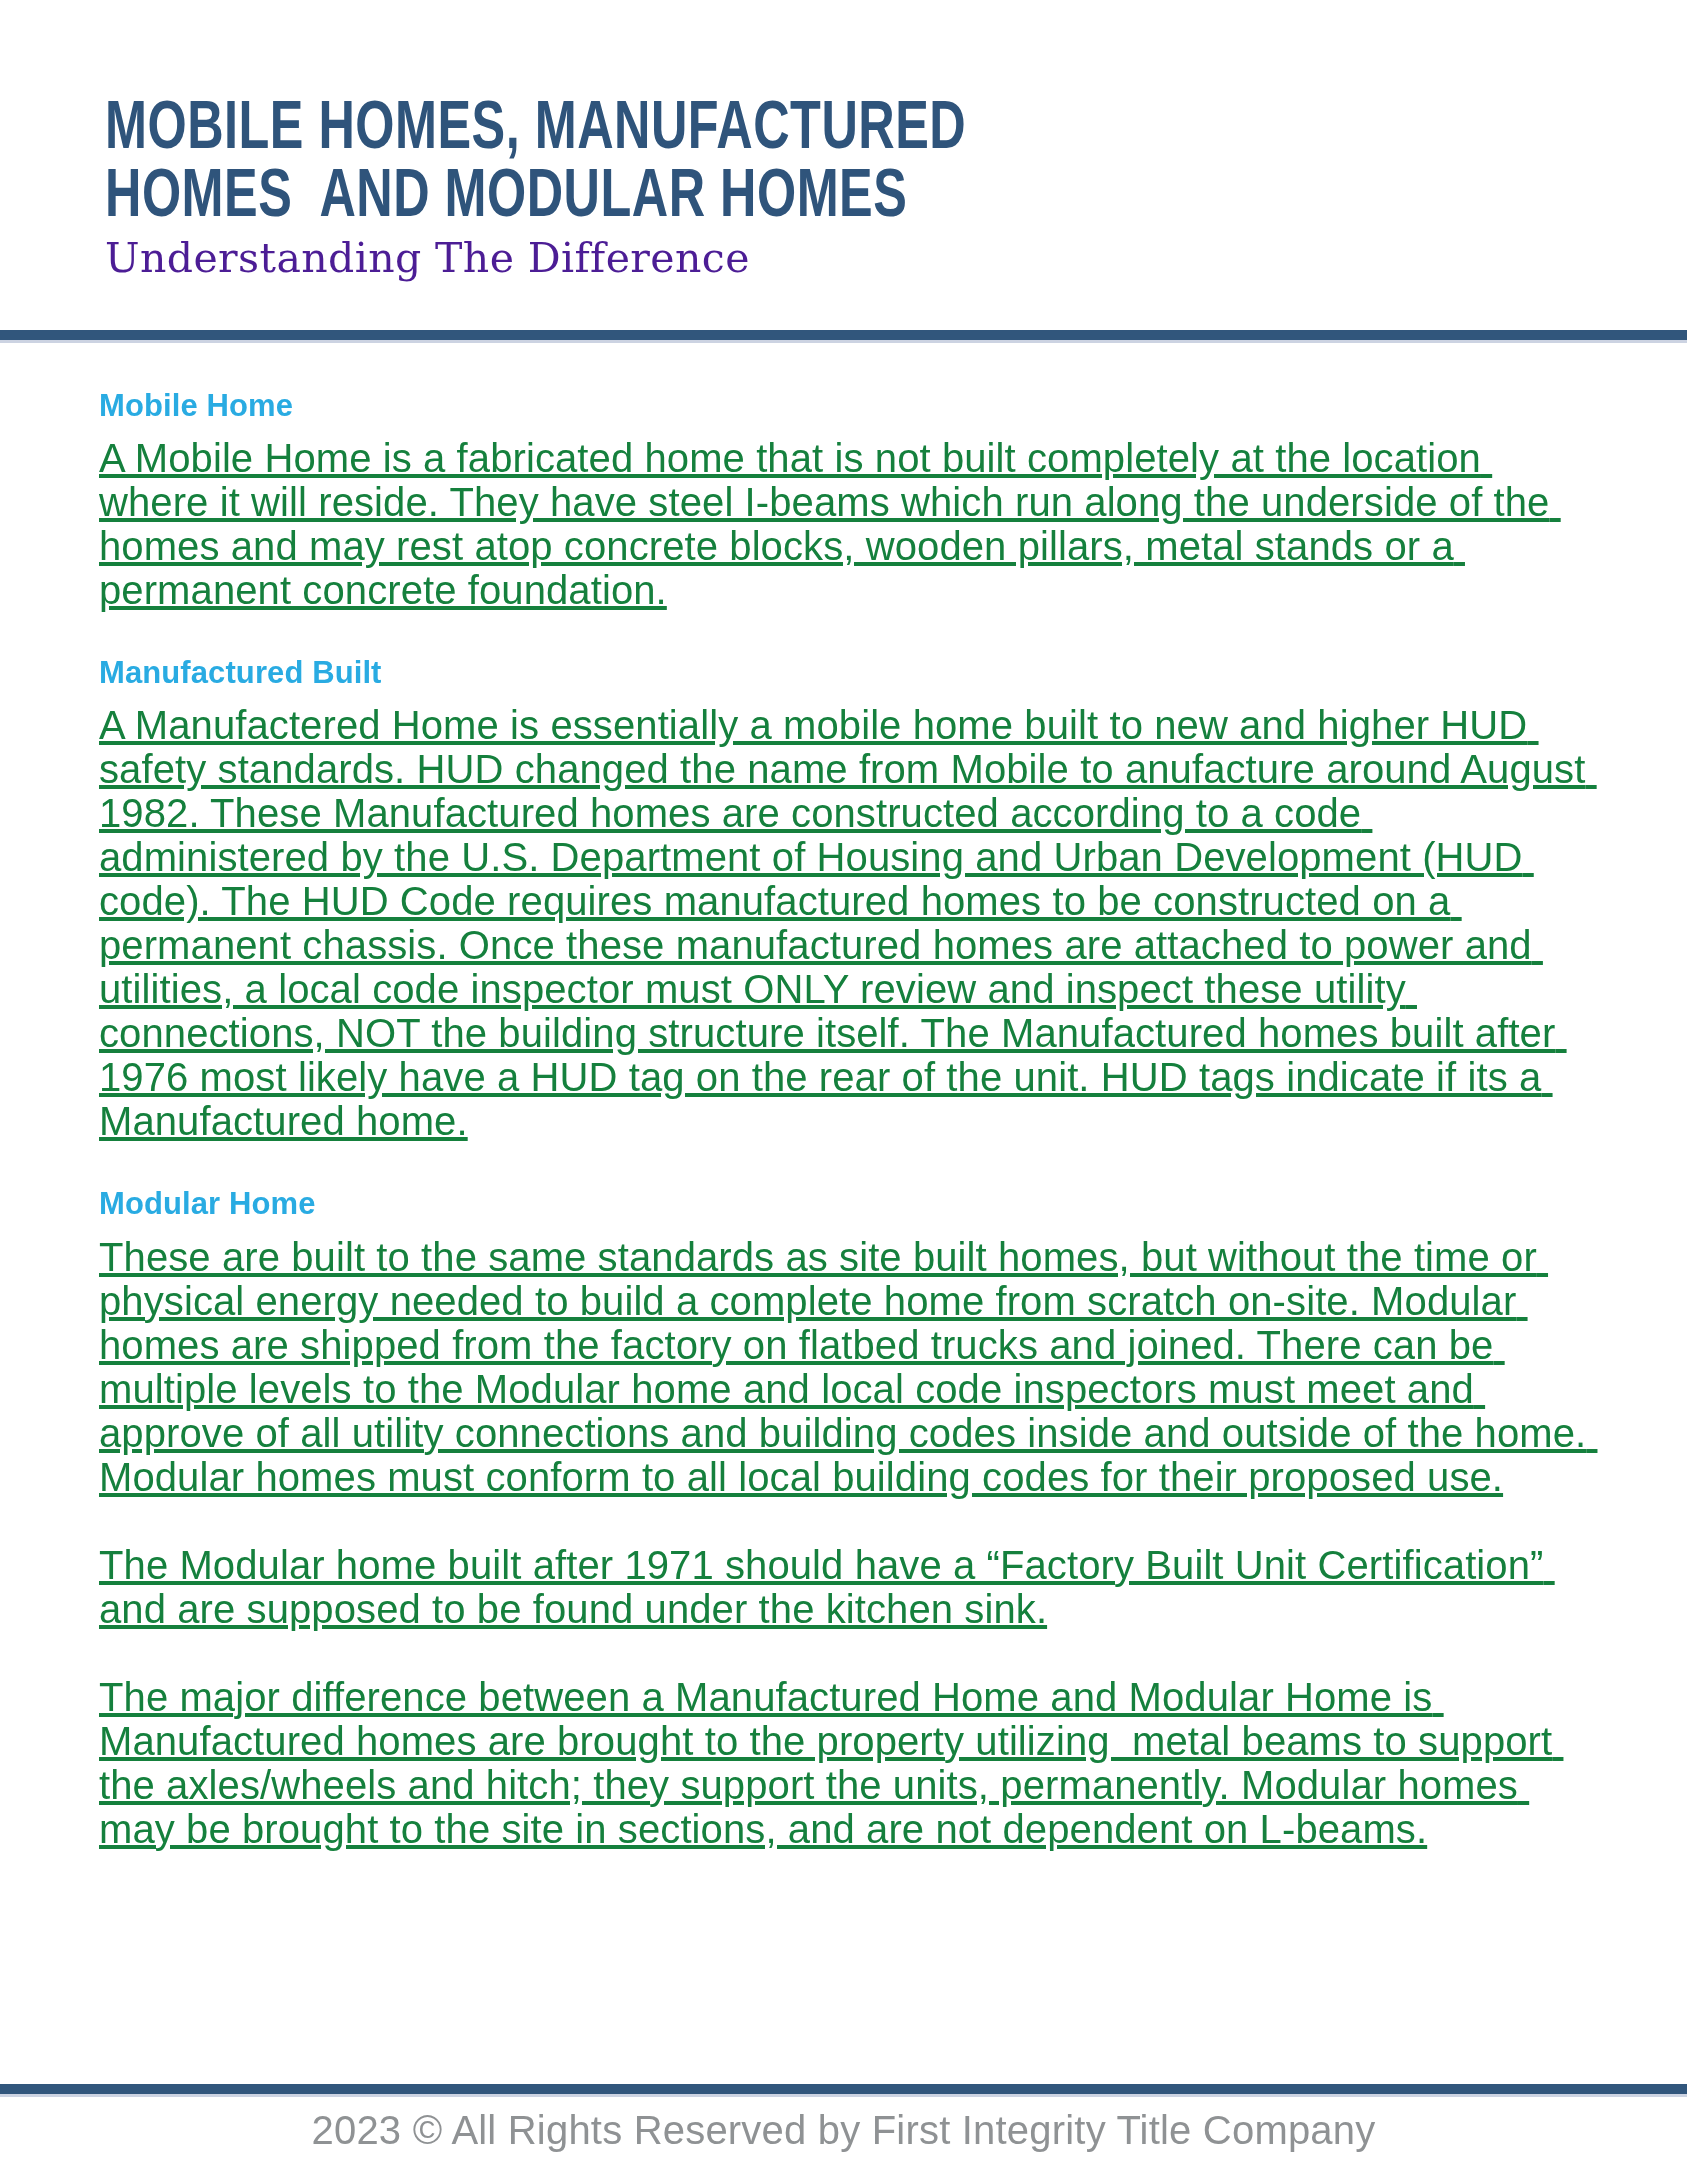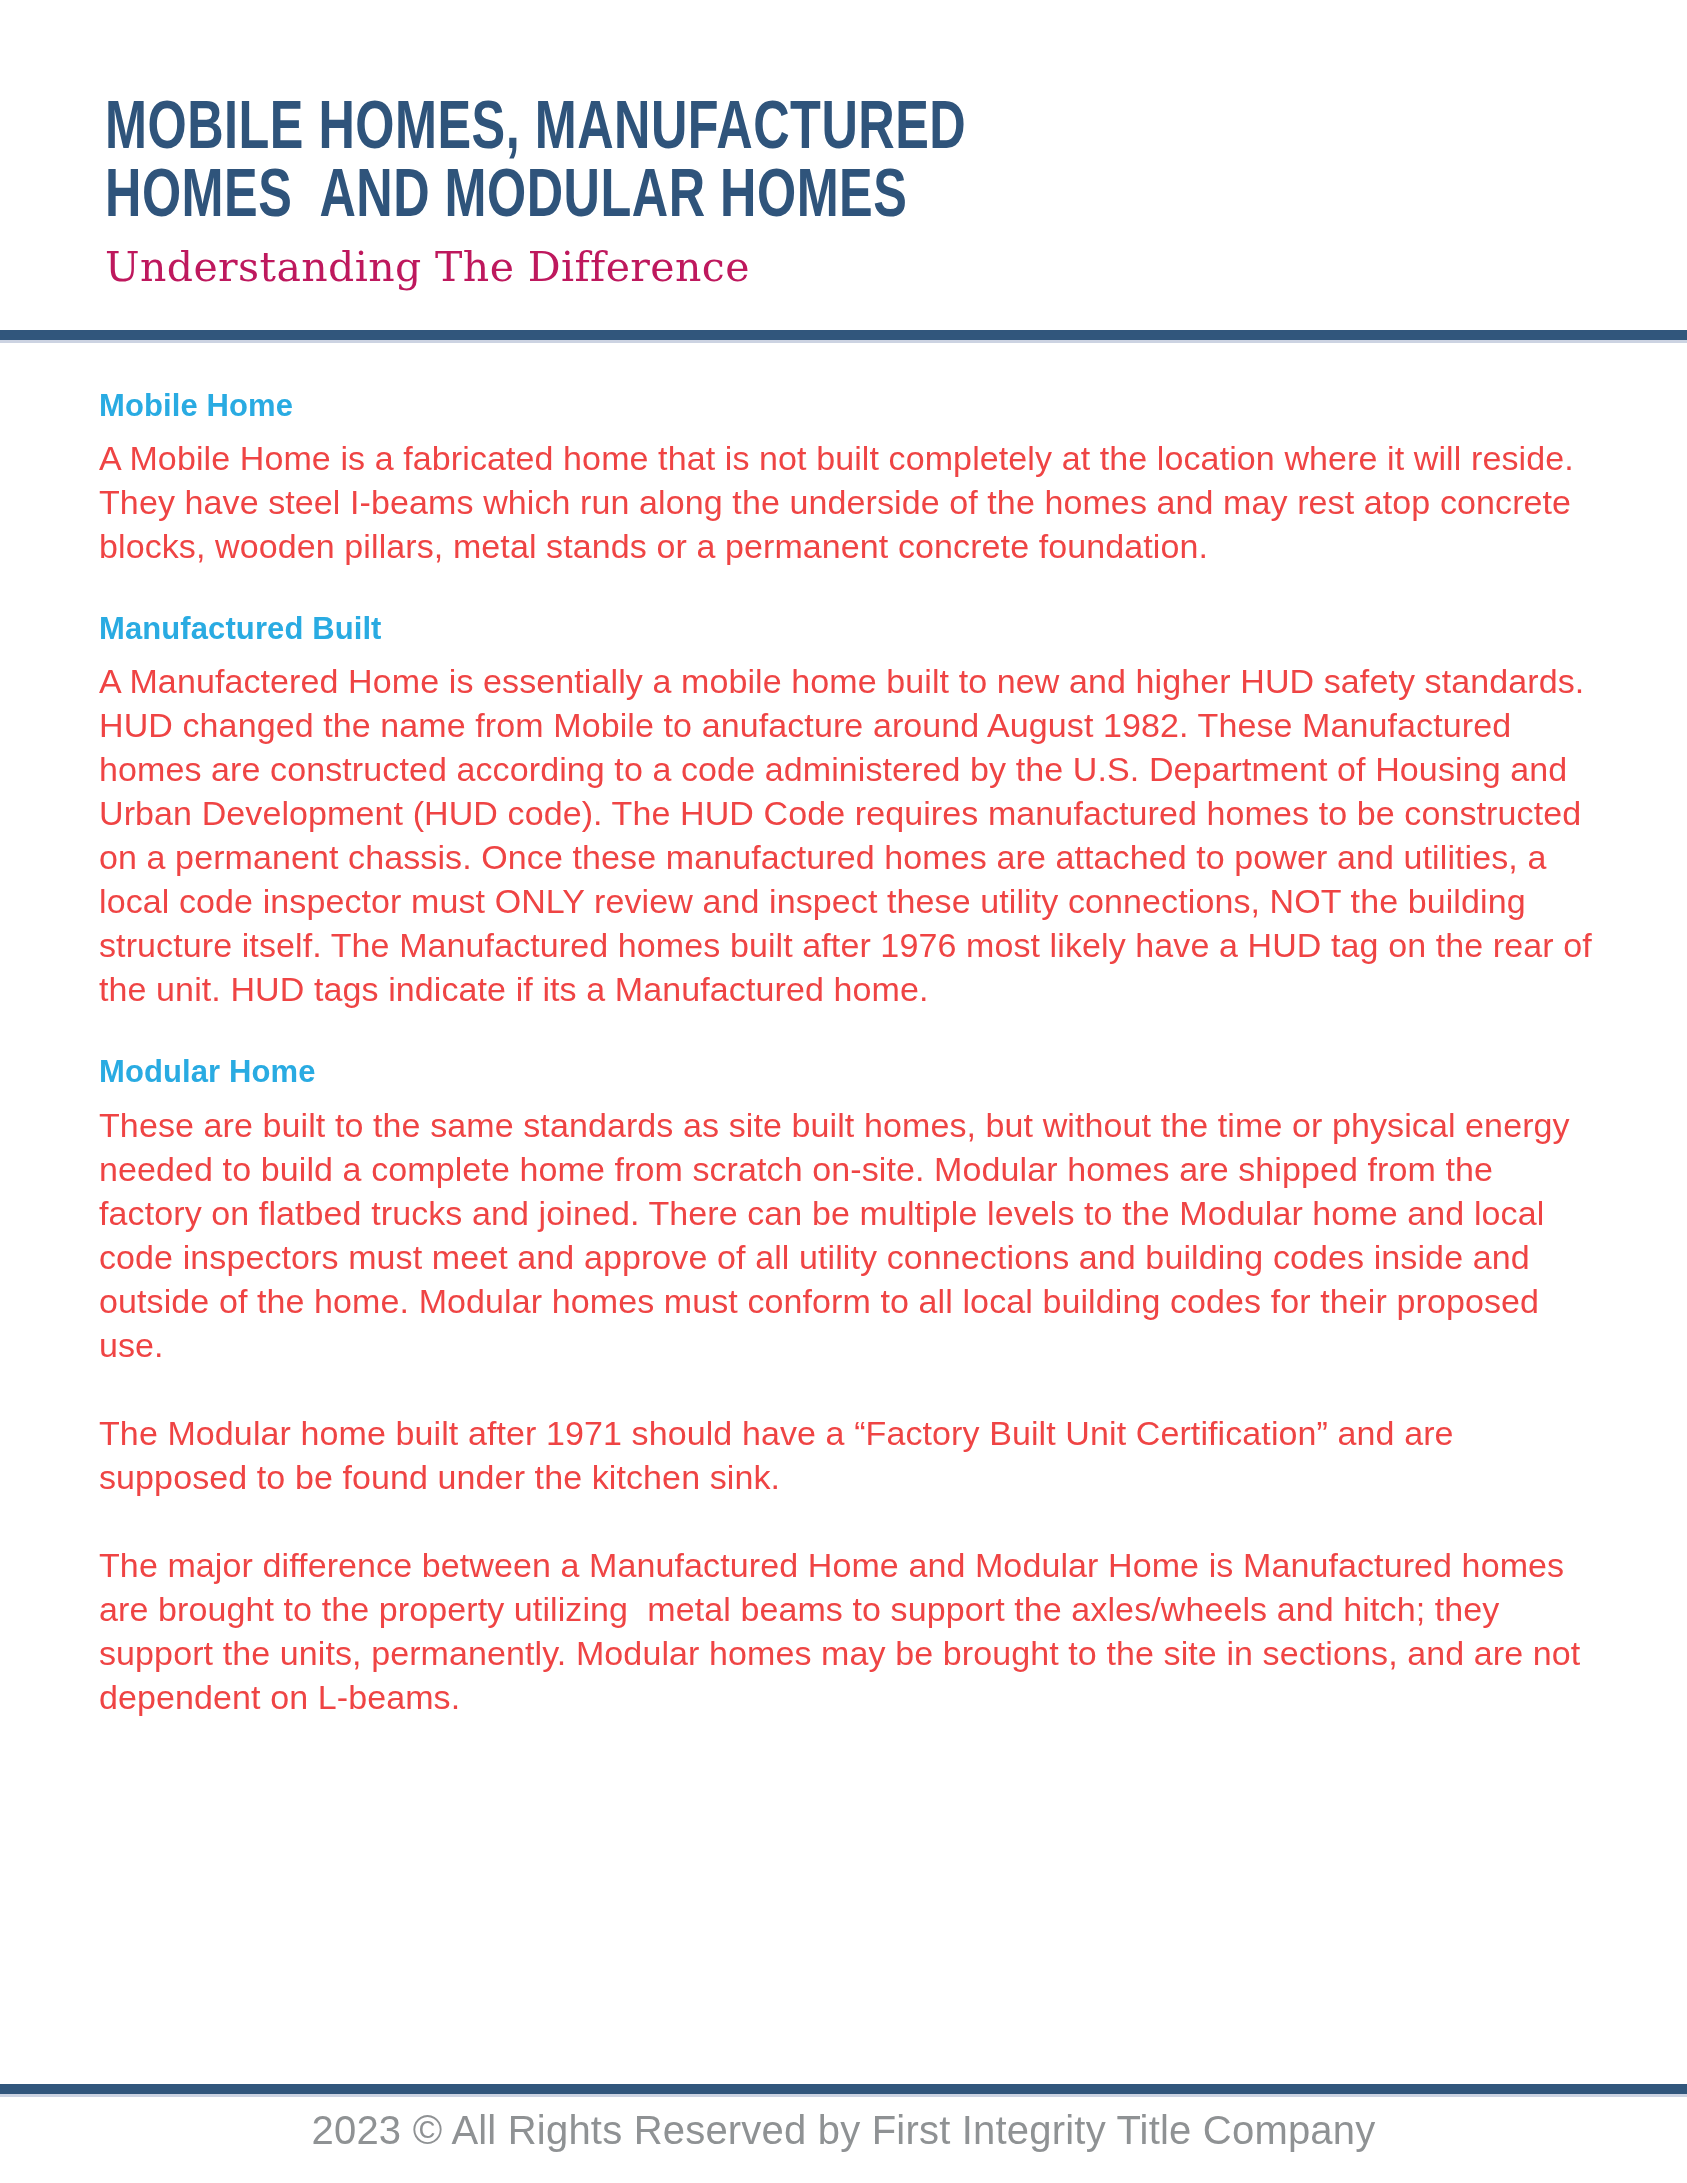--- a/index.html
+++ b/index.html
@@ -19,25 +19,25 @@
     font-size: 69px;
     font-weight: 700;
     line-height: 68px;
     color: #2f547b;
     letter-spacing: 0.7px;
     transform: scaleX(0.73);
     transform-origin: left top;
   }
   .title-line { display: block; white-space: pre; }
   .doc-subtitle {
-    margin-top: 16px;
+    margin-top: 7px;
     font-family: "DejaVu Serif", "Liberation Serif", serif;
     font-size: 41px;
     font-weight: 500;
-    color: #be185d;
+    color: #4c1d95;
     letter-spacing: 0.4px;
   }
 
   
   .logo-box { position: absolute; left: 1301px; top: 105px; width: 316px; height: 114px; }
 
   
   .rule { position: absolute; left: 0; width: 1687px; }
   .rule-navy { height: 10px; background: #31567c; }
   .rule-light { height: 2.8px; background: #ccd3e2; }
@@ -55,26 +55,27 @@
   .sec-heading {
     margin: 0 0 14.2px 0;
     font-size: 31px;
     line-height: 33px;
     font-weight: 700;
     color: #29abe2;
     letter-spacing: 0.1px;
   }
   .body-p {
     margin: 0 0 44px 0;
-    font-size: 34px;
+    font-size: 40px;
     line-height: 44px;
     font-weight: 400;
-    color: #ef4444;
+    color: #15803d;
     white-space: pre-wrap;
     letter-spacing: 0.1px;
+    text-decoration: underline;
   }
   .doc-section { margin: 0 0 20px 0; }
 
   
   .copyright {
     position: absolute;
     left: 0; top: 2108px;
     width: 1687px;
     text-align: center;
     font-size: 40px;

